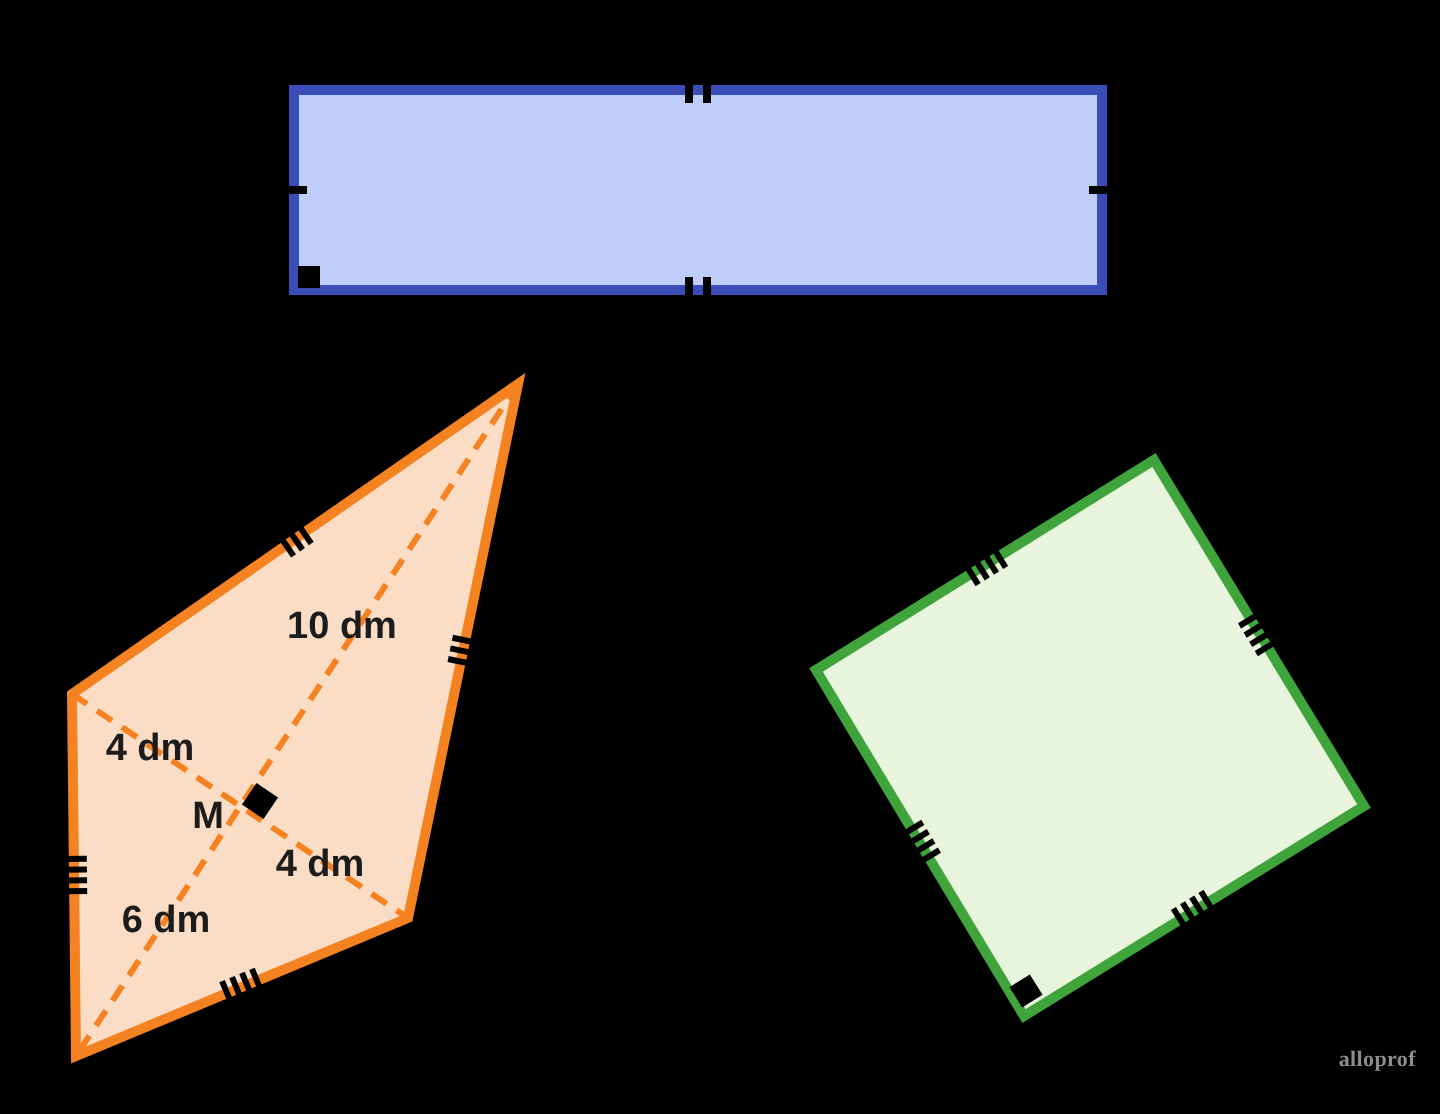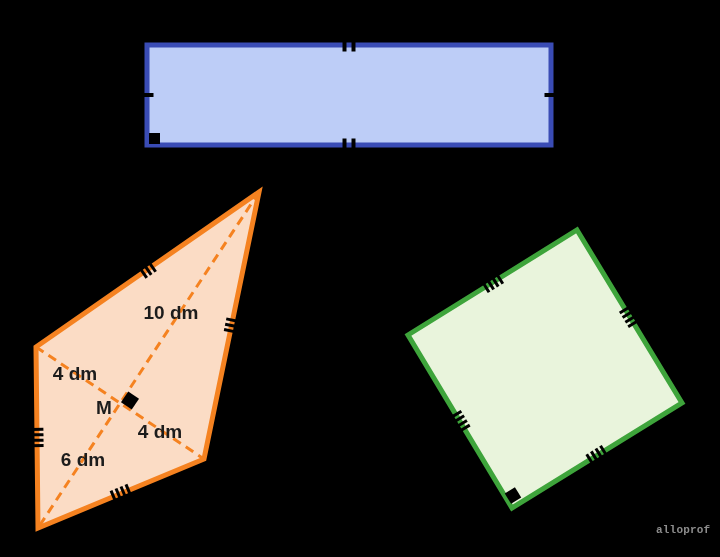--- a/index.html
+++ b/index.html
@@ -35,21 +35,21 @@
     position: absolute;
     left: 656px;
     top: 524px;
     width: 52px;
     height: 16px;
     color: #8d8d8d;
     font-size: 11px;
     font-weight: 700;
     letter-spacing: 0.2px;
     text-align: right;
-    font-family: Liberation Mono, monospace;
+    font-family: Liberation Serif, serif;
     user-select: none;
   }
 </style>
 </head>
 <body>
 
 <div class="canvas-wrap">
   <svg class="geometry-canvas" viewBox="0 0 720 557" xmlns="http://www.w3.org/2000/svg">
       <g>
         <polygon points="147,45 551,45 551,145 147,145" fill="#bdcdf7" stroke="#3a4cb5" stroke-width="5" stroke-linejoin="miter"></polygon>

